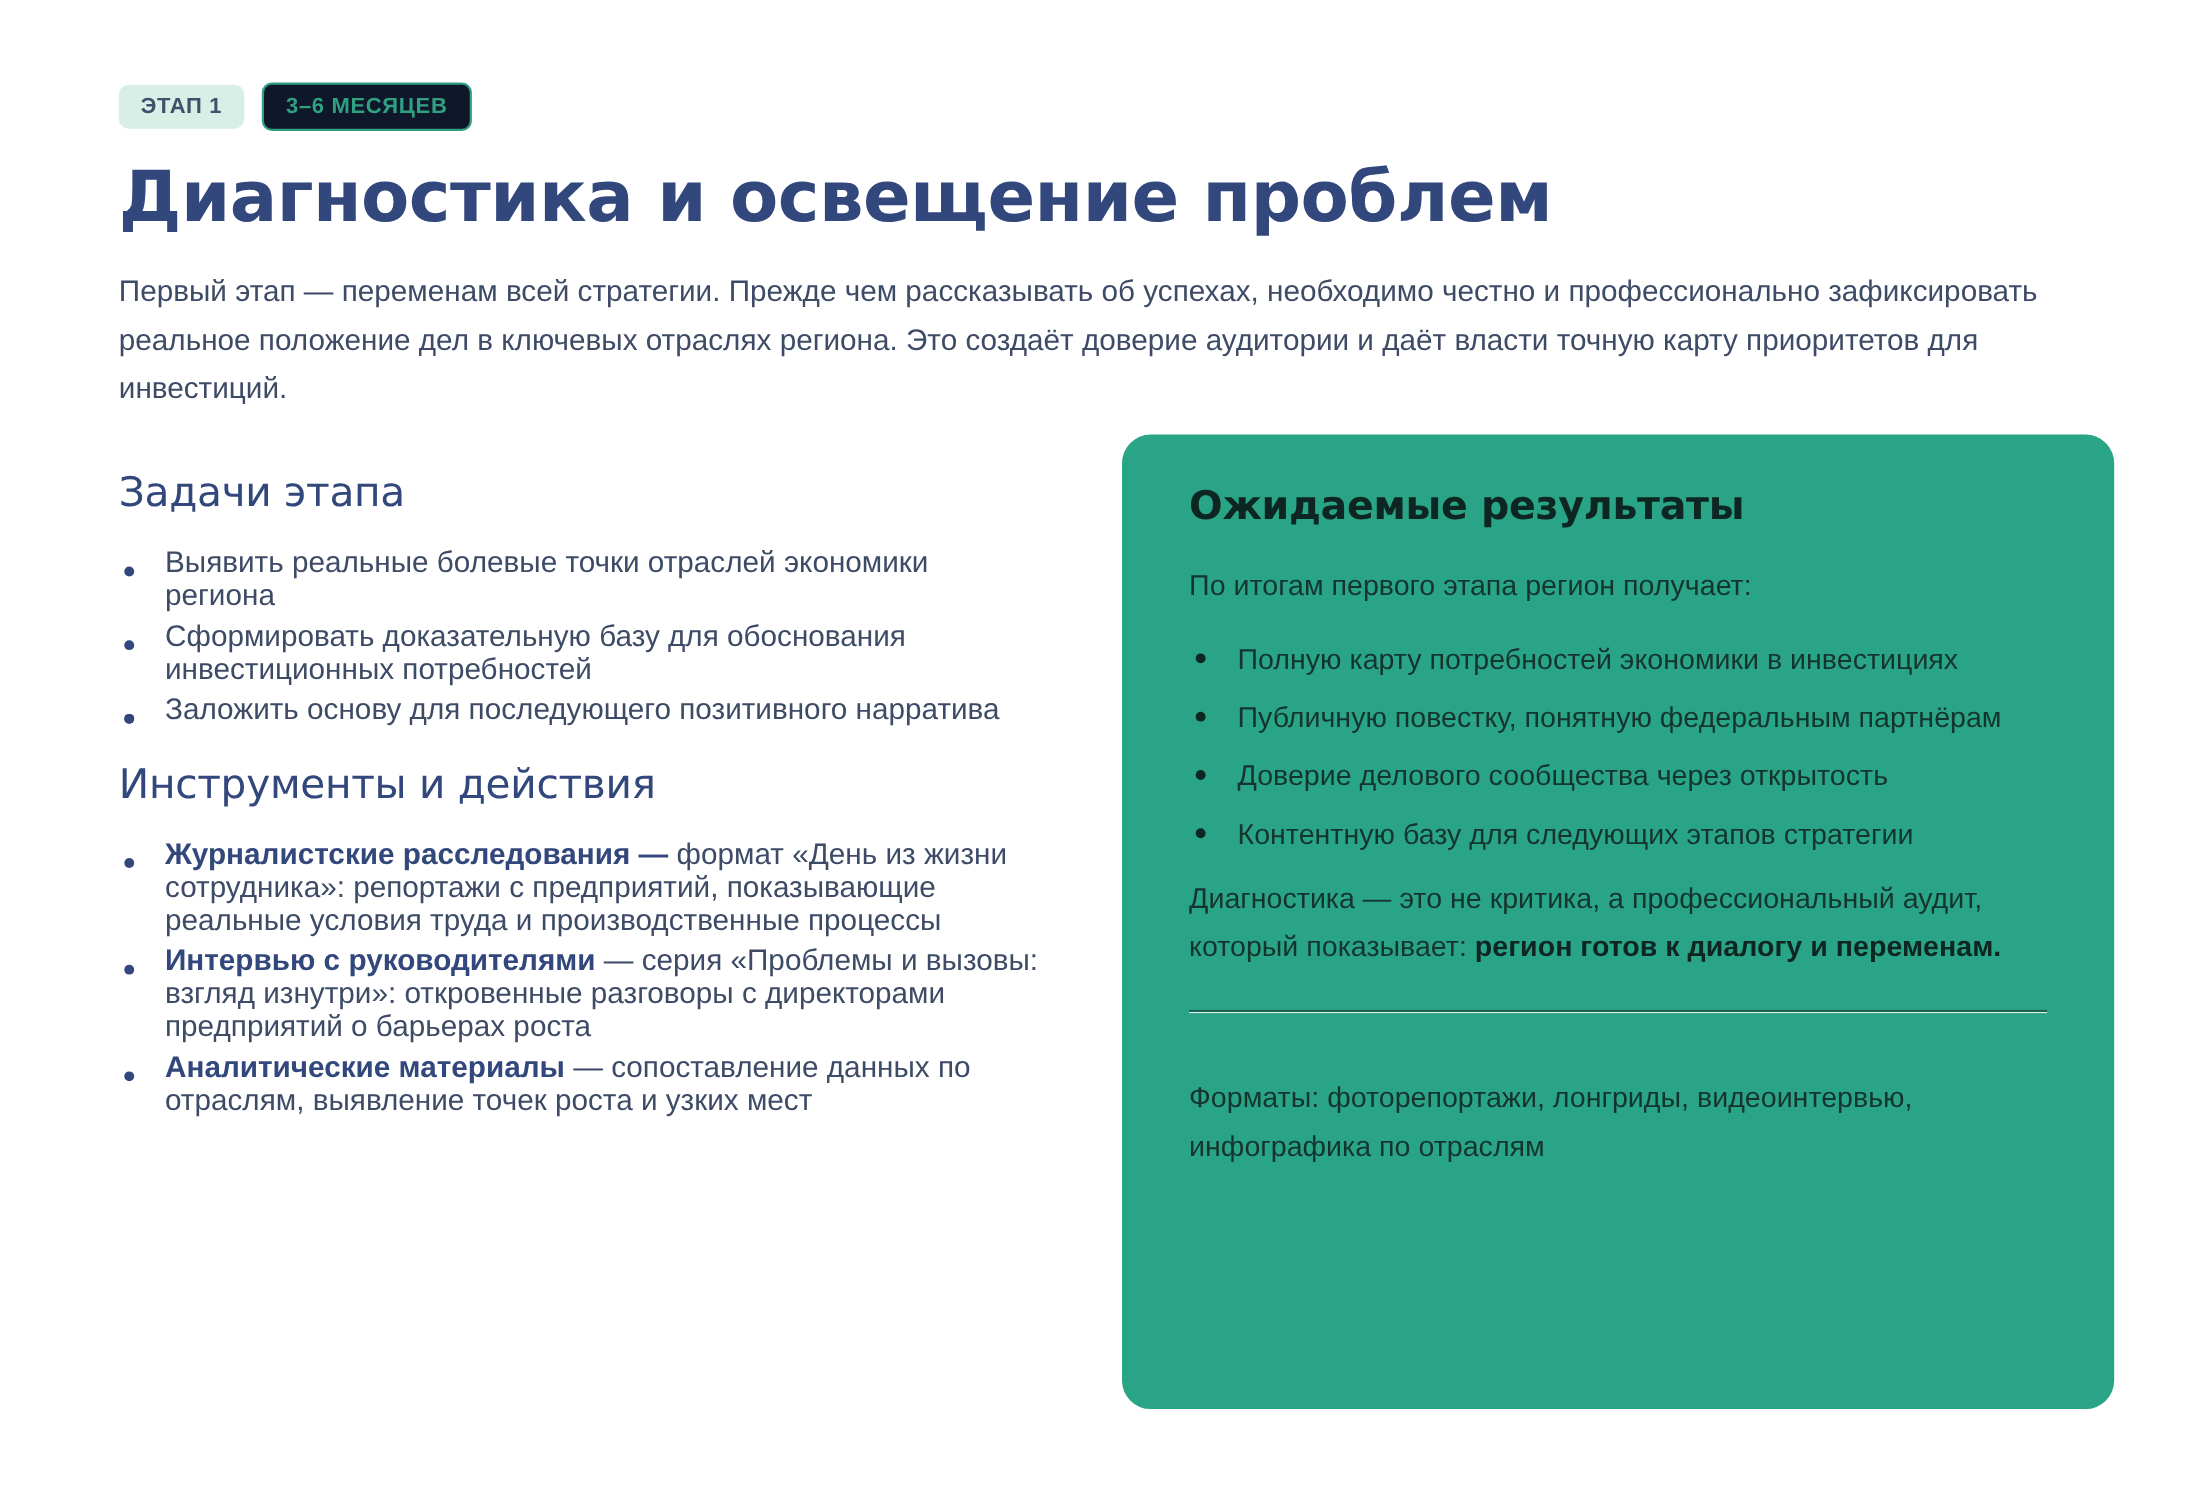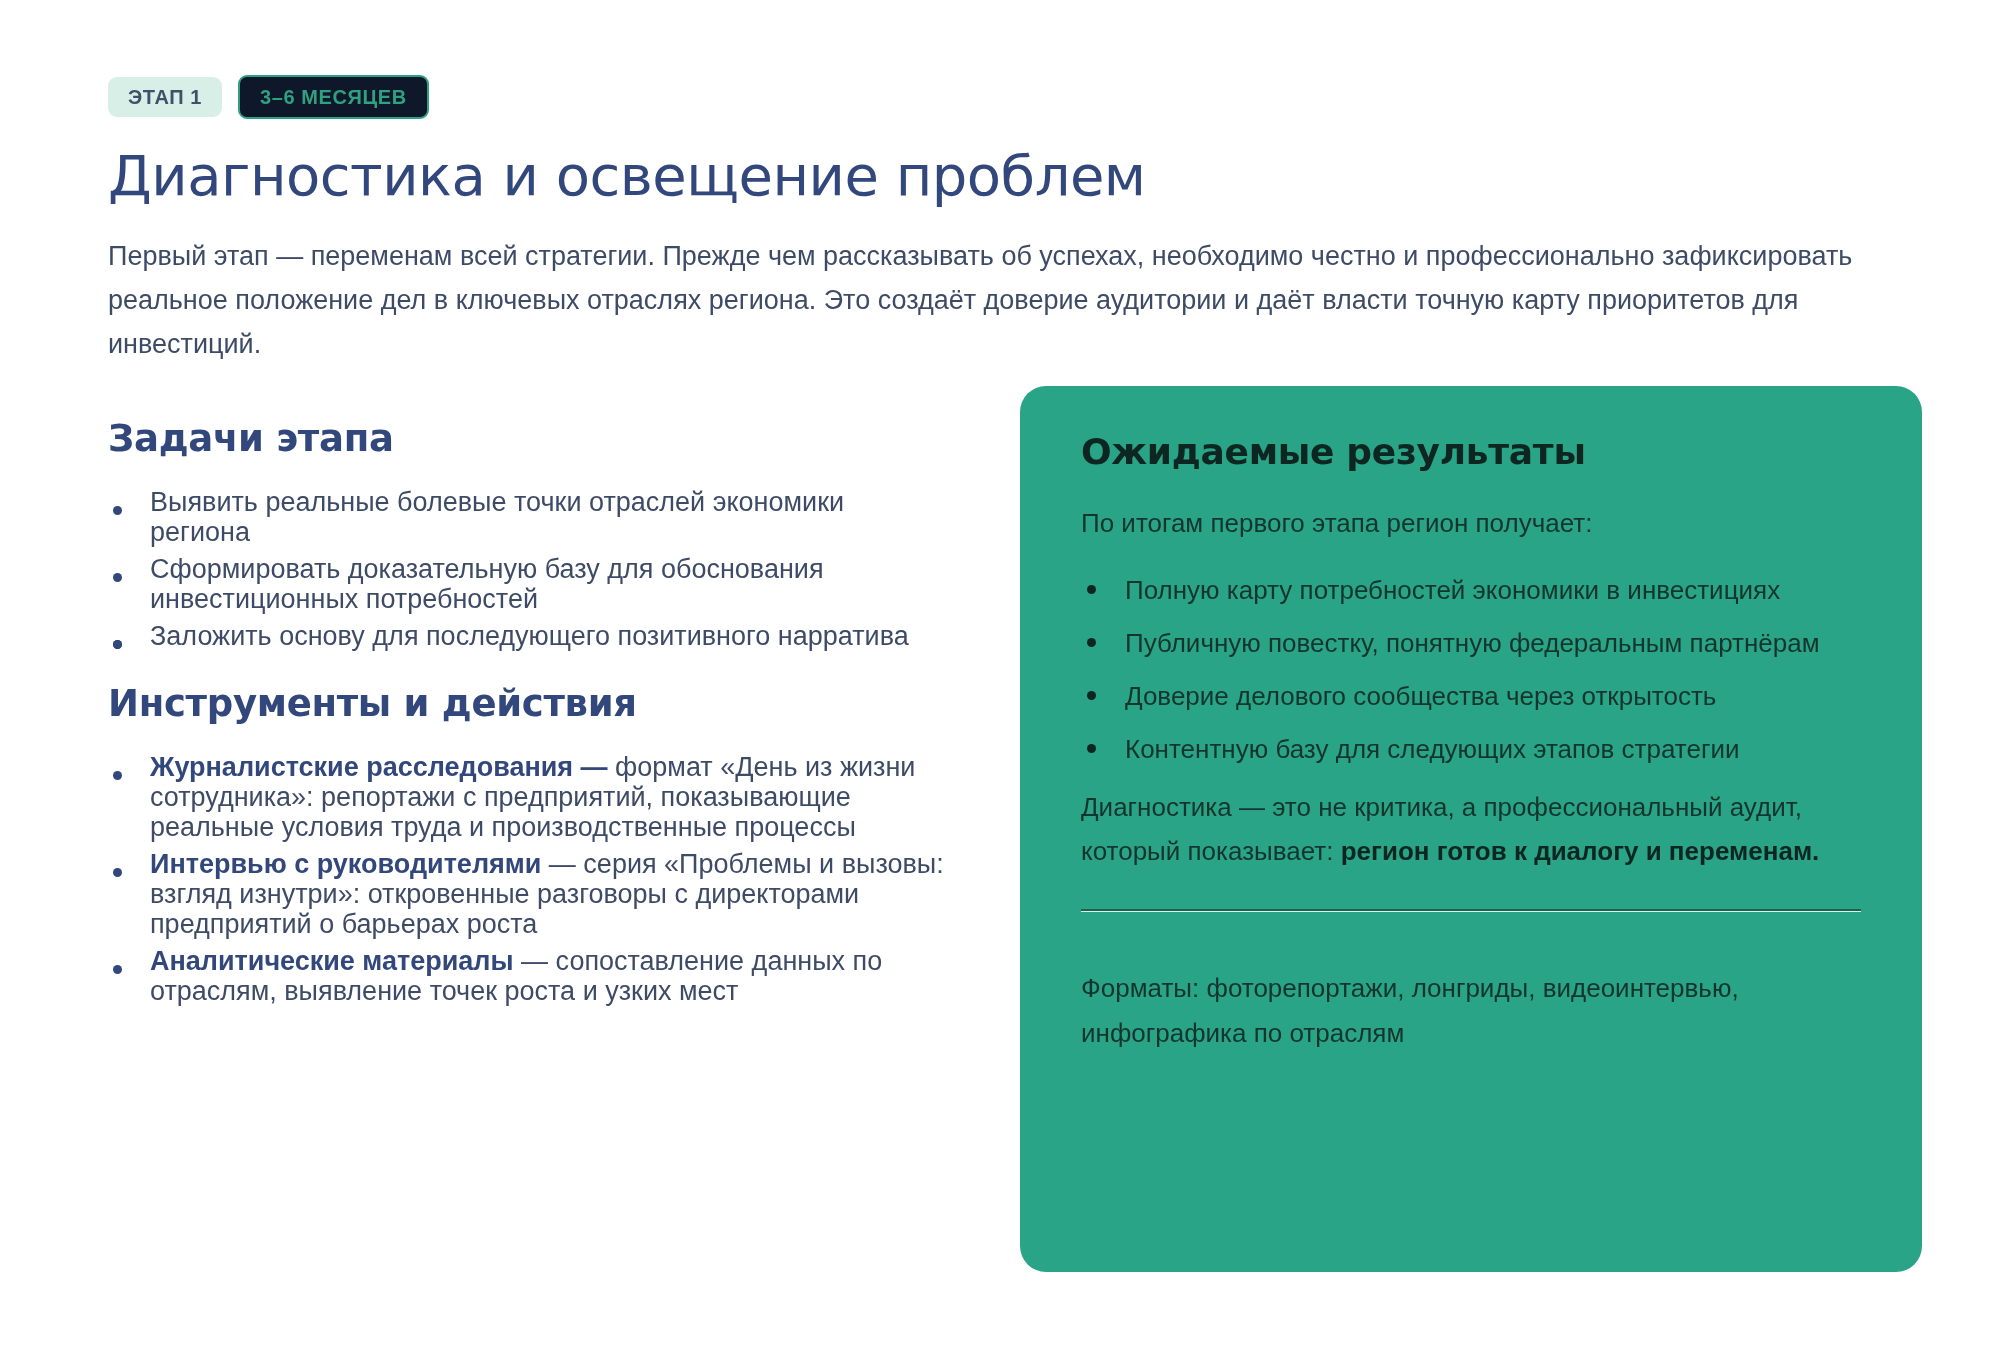--- a/index.html
+++ b/index.html
@@ -34,35 +34,35 @@
     font-size:20px;font-weight:bold;letter-spacing:0.6px;
     border-radius:9px;padding:10px 20px;line-height:1;
     white-space:nowrap;
   }
   .badge-stage{background:var(--badge-mint-bg);color:var(--badge-mint-text);}
   .badge-duration{background:#0f172a;color:var(--badge-green);border:2px solid var(--badge-green);}
   
   .title{
     margin:26px 0 0;
     font-family:"DejaVu Sans", sans-serif;
-    font-weight:400;font-size:56px;line-height:1.12;
+    font-weight:700;font-size:64px;line-height:1.12;
     letter-spacing:-0.5px;color:var(--navy);
   }
   
   .intro{
     margin:26px 0 0;max-width:1810px;
     font-size:27px;line-height:44px;color:var(--body);
   }
   
   .columns{display:flex;gap:70px;margin-top:20px;align-items:flex-start;}
   .col-left{flex:0 0 842px;width:842px;}
   .col-right{flex:1;min-width:0;}
   h2.section-heading{
     font-family:"DejaVu Sans", sans-serif;
-    font-weight:700;font-size:37px;line-height:1.25;
+    font-weight:400;font-size:37px;line-height:1.25;
     letter-spacing:-0.3px;color:var(--navy);
     margin:30px 0 0;
   }
   h2.section-heading.first{margin-top:30px;}
   ul.bullets{list-style:none;margin:25px 0 0;padding:0;}
   ul.bullets li{
     position:relative;padding-left:42px;margin:0 0 7px;
     font-size:27px;line-height:30px;color:var(--body);
   }
   ul.bullets .dot{

